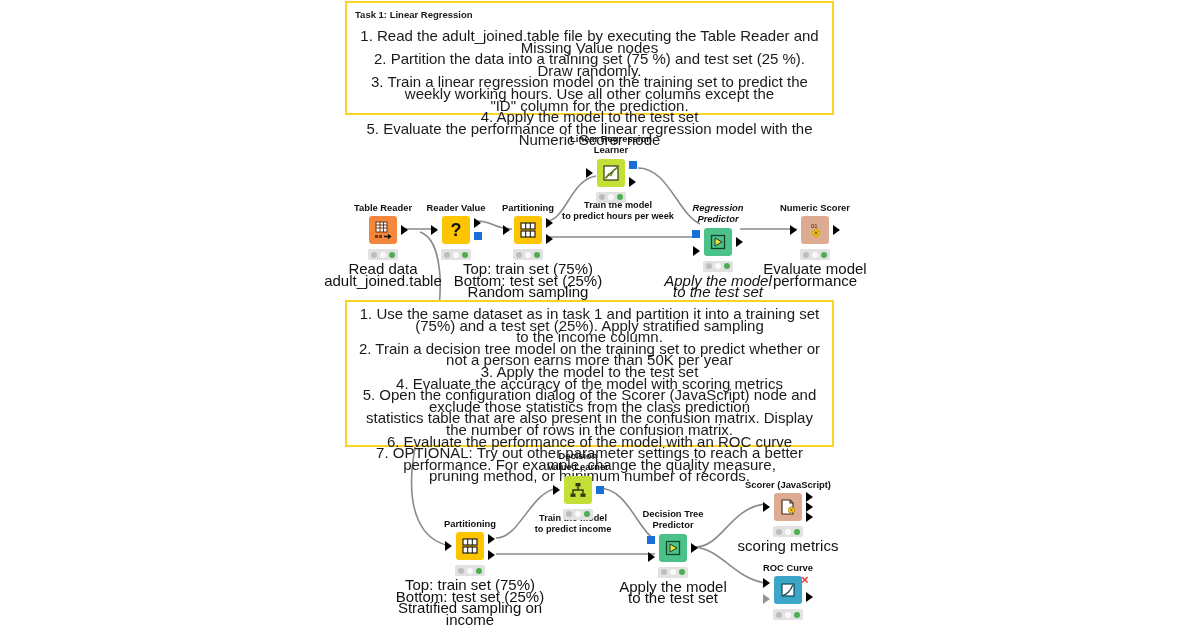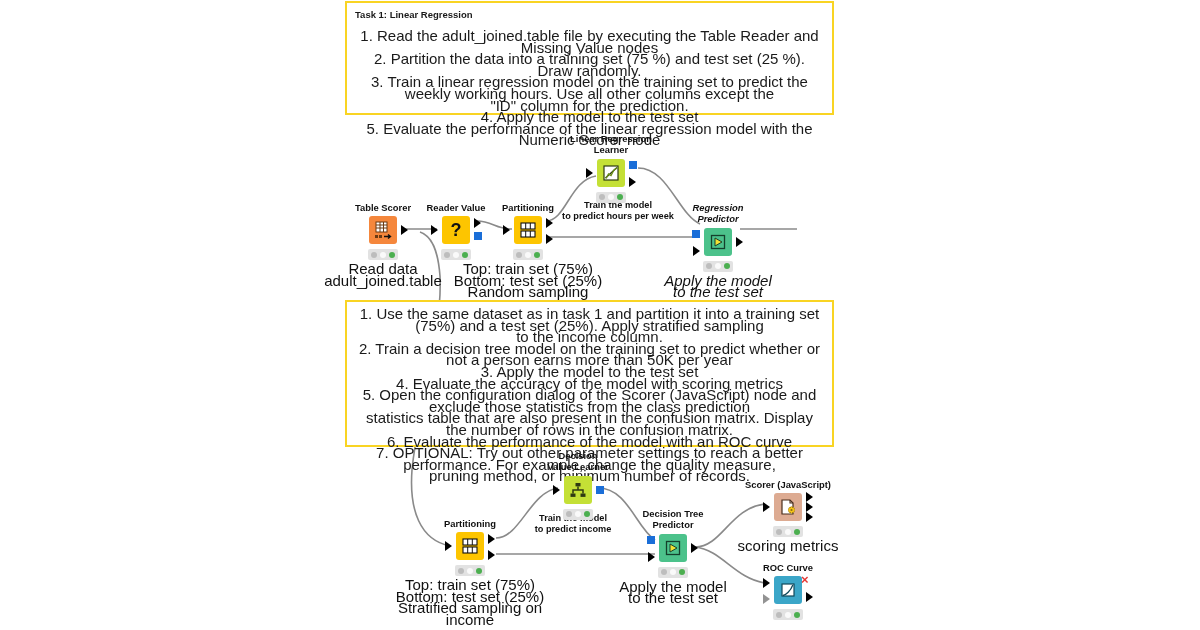--- a/index.html
+++ b/index.html
@@ -213,21 +213,21 @@
 7. OPTIONAL: Try out other parameter settings to reach a better performance. For example, change the quality measure,
 pruning method, or minimum number of records.</div>
   </div>
 
   <div class="wire-label" style="left:518px; top:200px; width:200px;">Train the model
 to predict hours per week</div>
   <div class="wire-label" style="left:478px; top:513px; width:190px;">Train the model
 to predict income</div>
 
   <div class="node" style="left:383px; top:202px;">
-    <div class="node-title">Table Scorer</div>
+    <div class="node-title">Table Reader</div>
     <div class="node-body">
       <div class="node-box" style="background:#f5873c;">
         <svg width="20" height="20" viewBox="0 0 20 20">
           <rect x="3" y="2" width="11" height="10" fill="#fff" stroke="#6b3a12" stroke-width="1"></rect>
           <line x1="3" y1="5" x2="14" y2="5" stroke="#6b3a12" stroke-width="1"></line>
           <line x1="3" y1="8" x2="14" y2="8" stroke="#6b3a12" stroke-width="1"></line>
           <line x1="7" y1="2" x2="7" y2="12" stroke="#6b3a12" stroke-width="1"></line>
           <line x1="10.5" y1="2" x2="10.5" y2="12" stroke="#6b3a12" stroke-width="1"></line>
           <rect x="2" y="15" width="3" height="3" fill="#6b3a12"></rect>
           <rect x="6" y="15" width="3" height="3" fill="#6b3a12"></rect>
@@ -330,20 +330,42 @@
       <div class="traffic">
         <span class="led gray"></span>
         <span class="led white"></span>
         <span class="led green"></span>
       </div>
       <div class="node-sub">Apply the model
 to the test set</div>
     </div>
   </div>
 
+  <div class="node" style="left:815px; top:202px;">
+    <div class="node-title">Numeric Scorer</div>
+    <div class="node-body">
+      <div class="node-box" style="background:#ddab92;">
+        <svg width="20" height="20" viewBox="0 0 20 20">
+          <text x="6" y="8" font-family="Liberation Sans, sans-serif" font-size="6" fill="#3a2418">01</text>
+          <circle cx="11" cy="13" r="3.4" fill="#f5c518" stroke="#6b4a12" stroke-width="0.9"></circle>
+          <path d="M11 8.3 L11 17.7 M6.3 13 L15.7 13 M7.8 9.8 L14.2 16.2 M14.2 9.8 L7.8 16.2" stroke="#f5c518" stroke-width="1.6"></path>
+          <circle cx="11" cy="13" r="1.4" fill="#8a6a14"></circle>
+        </svg>
+      </div>
+      <div class="port" style="left:35px; top:9px;"></div>
+      <div class="port" style="left:78px; top:9px;"></div>
+      <div class="traffic">
+        <span class="led gray"></span>
+        <span class="led white"></span>
+        <span class="led green"></span>
+      </div>
+      <div class="node-sub">Evaluate model
+performance</div>
+    </div>
+  </div>
 
   <div class="node" style="left:470px; top:518px;">
     <div class="node-title">Partitioning</div>
     <div class="node-body">
       <div class="node-box" style="background:#fdc500;">
         <svg width="20" height="20" viewBox="0 0 20 20">
           <rect x="3" y="3" width="14" height="6" fill="#fff" stroke="#111" stroke-width="1.1"></rect>
           <line x1="7.7" y1="3" x2="7.7" y2="9" stroke="#111" stroke-width="1"></line>
           <line x1="12.3" y1="3" x2="12.3" y2="9" stroke="#111" stroke-width="1"></line>
           <rect x="3" y="11" width="14" height="6" fill="#fff" stroke="#111" stroke-width="1.1"></rect>

